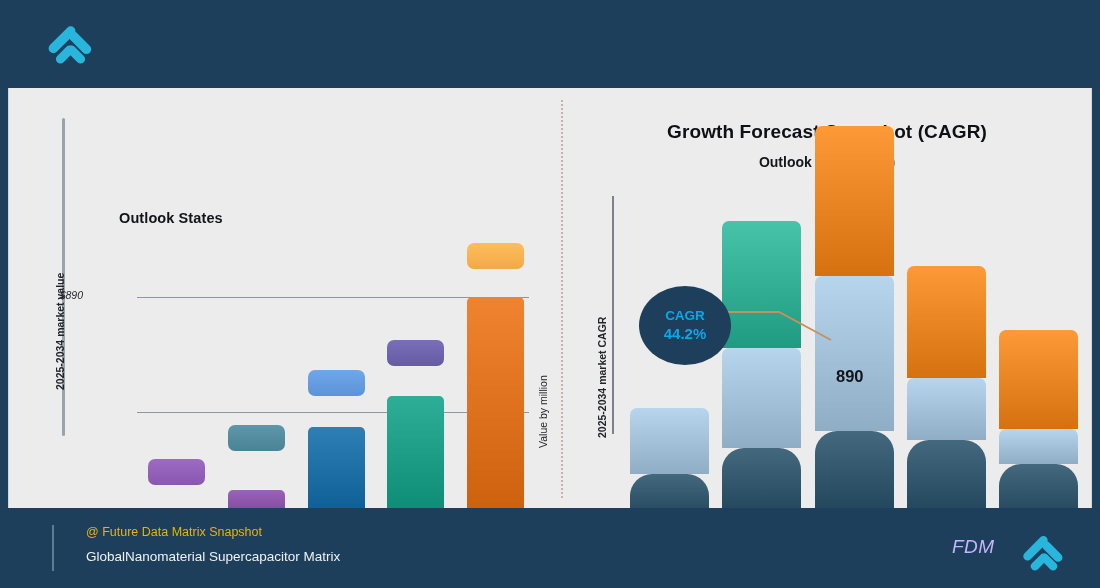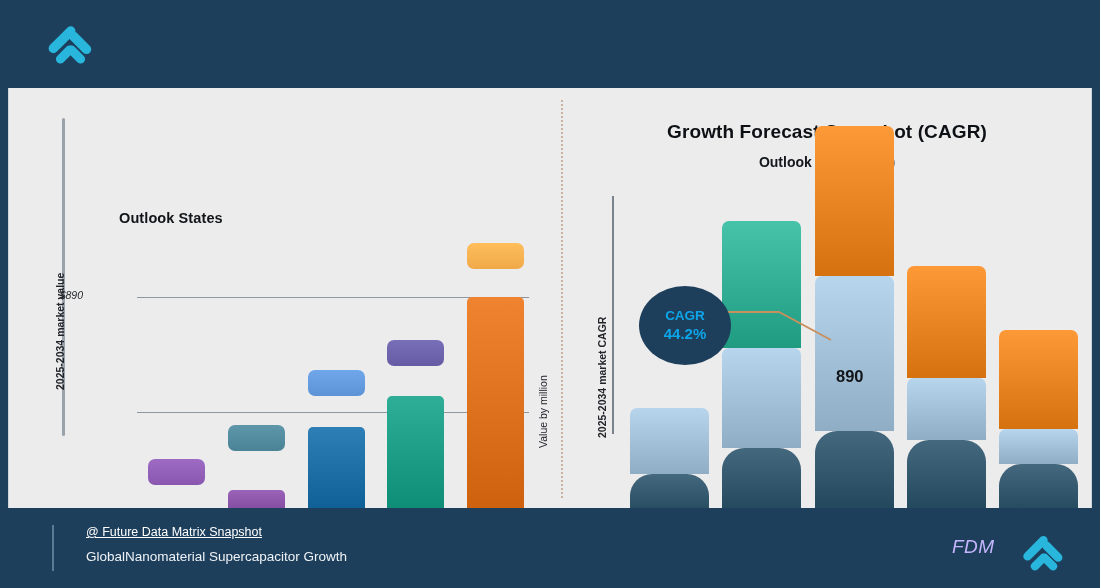--- a/index.html
+++ b/index.html
@@ -265,22 +265,21 @@
   #footer-rule {
     position: absolute;
     left: 52px; top: 17px;
     width: 2px; height: 46px;
     background: #5d7b92;
   }
   #footer-line1 {
     position: absolute;
     left: 86px; top: 525px;
     font-size: 12.5px;
-    color: #ffffff;
-    text-decoration: underline;
+    color: #eab308;
   }
   #footer-line2 {
     position: absolute;
     left: 86px; top: 549px;
     font-size: 13.5px;
     color: #eef2f6;
   }
   #footer-brand-text {
     position: absolute;
     left: 952px; top: 536px;
@@ -414,21 +413,21 @@
       <div id="cagr-badge-value">44.2%</div>
     </div>
 
     <div id="peak-value-label">890</div>
   </div>
 
   <div id="footer">
     <div id="footer-rule"></div>
   </div>
   <div id="footer-line1">@ Future Data Matrix Snapshot</div>
-  <div id="footer-line2">GlobalNanomaterial Supercapacitor Growth</div>
+  <div id="footer-line2">GlobalNanomaterial Supercapacitor Matrix</div>
   <div id="footer-brand-text">FDM</div>
   <div id="footer-logo">
     <svg viewBox="0 0 52 46" width="52" height="46" aria-hidden="true">
       <g fill="#29b6dd">
         <rect x="0" y="16" width="31" height="8.6" rx="4.3" transform="rotate(-45 15.5 20.3)"></rect>
         <rect x="20" y="19" width="25" height="8.6" rx="4.3" transform="rotate(45 32 23.3)"></rect>
         <rect x="9" y="30" width="20" height="8.2" rx="4.1" transform="rotate(-45 19 34)"></rect>
         <rect x="19" y="30" width="20" height="8.2" rx="4.1" transform="rotate(45 29 34)"></rect>
       </g>
     </svg>

